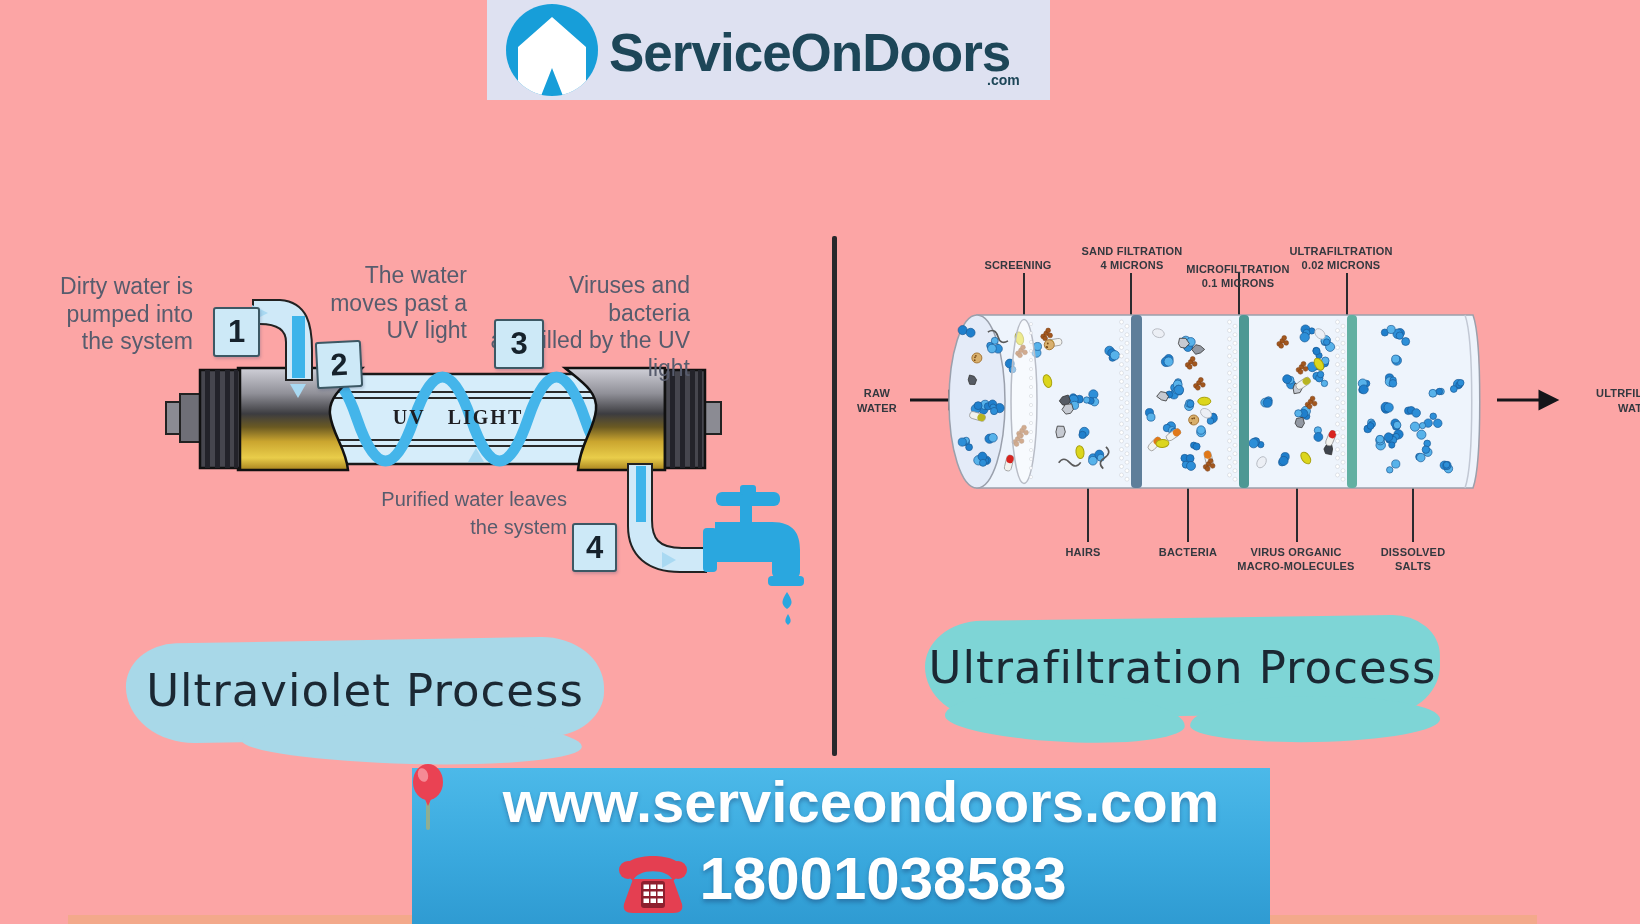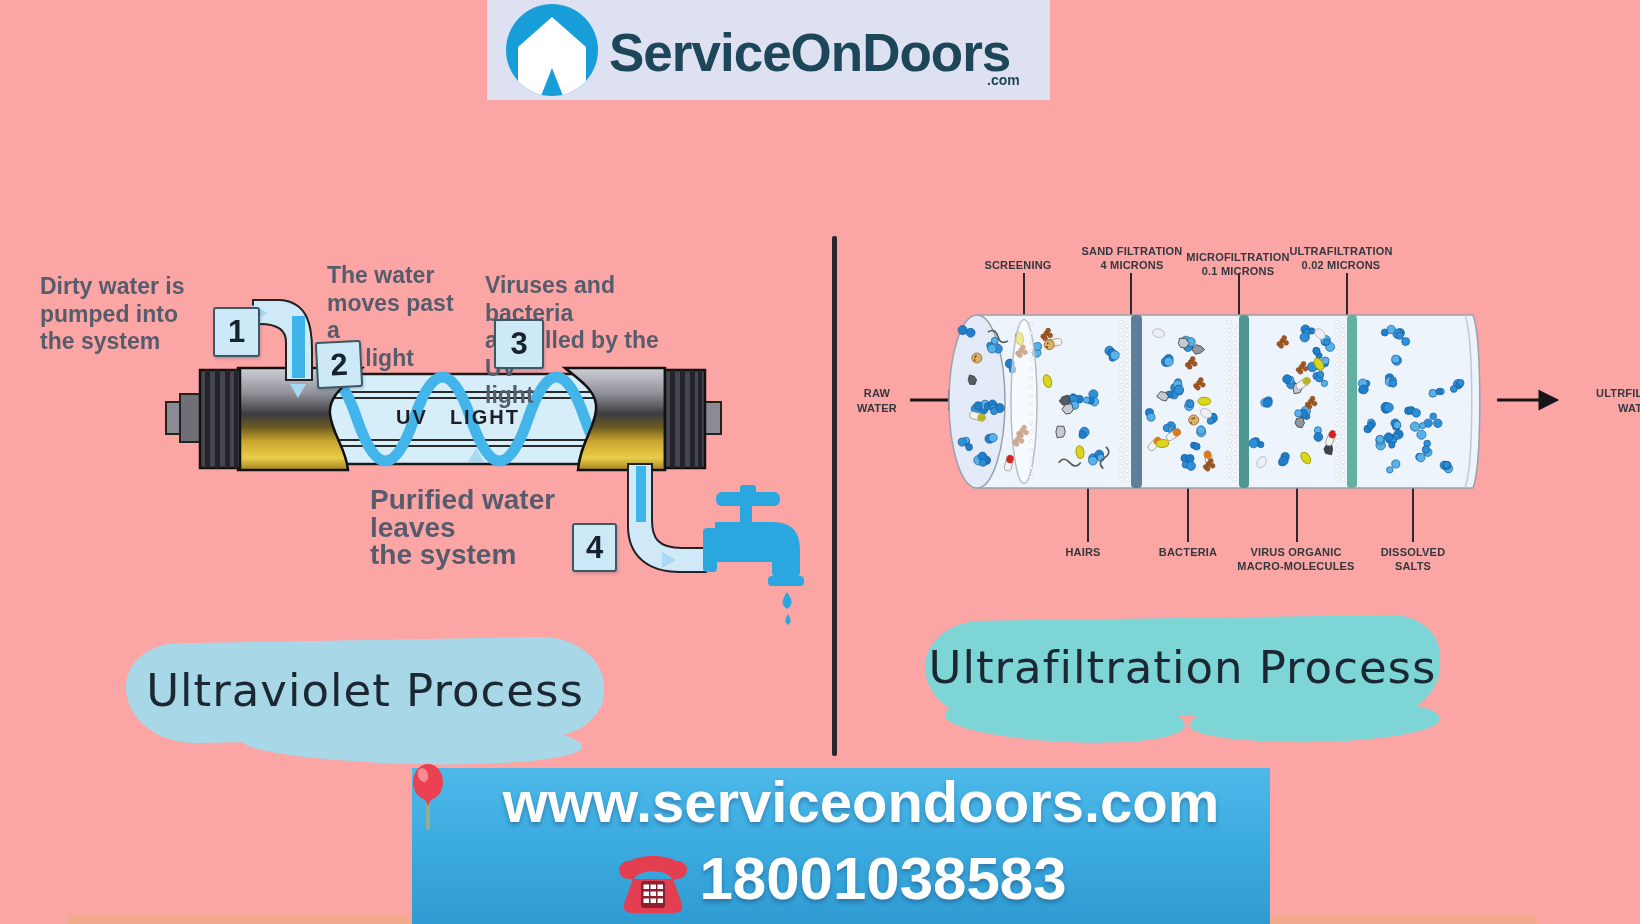--- a/index.html
+++ b/index.html
@@ -7,27 +7,27 @@
         font-family:"Liberation Sans",sans-serif;}
   
   .logo-strip{position:absolute;left:487px;top:0;width:563px;height:100px;background:#dee1f1;}
   .logo-circle{position:absolute;left:19px;top:4px;width:92px;height:92px;border-radius:50%;
                background:#179ed9;overflow:hidden;}
   .brand{position:absolute;left:122px;top:22px;font-size:53px;font-weight:bold;color:#1d4658;
          letter-spacing:-1px;white-space:nowrap;}
   .brand-tld{position:absolute;left:500px;top:72px;font-size:14px;font-weight:bold;color:#1d4658;}
   
   .abs{position:absolute;}
-  .steptext{position:absolute;font-size:23px;font-weight:bold;color:#575c6d;
+  .steptext{position:absolute;text-align:right;font-size:23px;font-weight:normal;color:#575c6d;
             line-height:27.5px;z-index:2;}
   .numbox{position:absolute;background:#cde9f7;border:2.5px solid #3c5864;border-radius:3px;
           display:flex;align-items:center;justify-content:center;font-size:31px;font-weight:bold;
           color:#16222c;z-index:3;box-shadow:1px 2px 3px rgba(60,70,110,.25);}
   .uvlight-label{position:absolute;left:368px;top:406px;width:180px;height:28px;display:flex;
-                 justify-content:center;gap:22px;font-family:Liberation Sans, sans-serif;
+                 justify-content:center;gap:22px;font-family:Liberation Serif, serif;
                  font-weight:bold;font-size:20px;letter-spacing:2px;color:#1e1e22;z-index:3;}
   .divider{position:absolute;left:832px;top:236px;width:5px;height:520px;background:#28282c;
            border-radius:2px;z-index:2;}
   
   .blob{position:absolute;z-index:1;}
   .title-text{position:absolute;z-index:2;display:flex;align-items:center;justify-content:center;
               font-family:"DejaVu Sans",sans-serif;font-size:45px;color:#1b2833;letter-spacing:1px;
               white-space:nowrap;}
   
   .uf-lab{position:absolute;font-size:11px;font-weight:bold;color:#33383f;line-height:13.5px;
@@ -68,21 +68,21 @@
   <div class="steptext" style="left:327px;top:262px;width:140px;">
     <div>The water</div>
       <div>moves past a</div>
       <div>UV light</div>
   </div>
   <div class="steptext" style="left:485px;top:272px;width:205px;">
     <div>Viruses and bacteria</div>
       <div>are killed by the UV</div>
       <div>light</div>
   </div>
-  <div class="steptext" style="left:370px;top:486px;width:197px;font-size:28px;">
+  <div class="steptext" style="left:370px;top:486px;width:197px;font-size:20px;">
     <div>Purified water leaves</div>
       <div>the system</div>
   </div>
 
   <div class="numbox" style="left:213px;top:307px;width:43px;height:46px;">1</div>
   <div class="numbox" style="left:316px;top:341px;width:42px;height:43px;transform:rotate(-3deg);">2</div>
   <div class="numbox" style="left:494px;top:319px;width:46px;height:46px;">3</div>
   <div class="numbox" style="left:572px;top:523px;width:41px;height:45px;">4</div>
 
   <svg class="abs" style="left:150px;top:280px;z-index:1;" width="680" height="350" viewBox="0 0 680 350">
@@ -646,21 +646,21 @@
   </svg>
 
   <div class="uf-lab uf-top" style="left:958px;top:242px;width:120px;">
     <div>SCREENING</div>
       <div></div>
   </div>
   <div class="uf-lab uf-top" style="left:1072px;top:242px;width:120px;">
     <div>SAND FILTRATION</div>
       <div>4 MICRONS</div>
   </div>
-  <div class="uf-lab uf-top" style="left:1178px;top:248px;width:120px;">
+  <div class="uf-lab uf-top" style="left:1178px;top:260px;width:120px;">
     <div>MICROFILTRATION</div>
       <div>0.1 MICRONS</div>
   </div>
   <div class="uf-lab uf-top" style="left:1281px;top:242px;width:120px;">
     <div>ULTRAFILTRATION</div>
       <div>0.02 MICRONS</div>
   </div>
 
   <div class="uf-lab" style="left:1023px;top:546px;width:120px;">
     <div>HAIRS</div>

